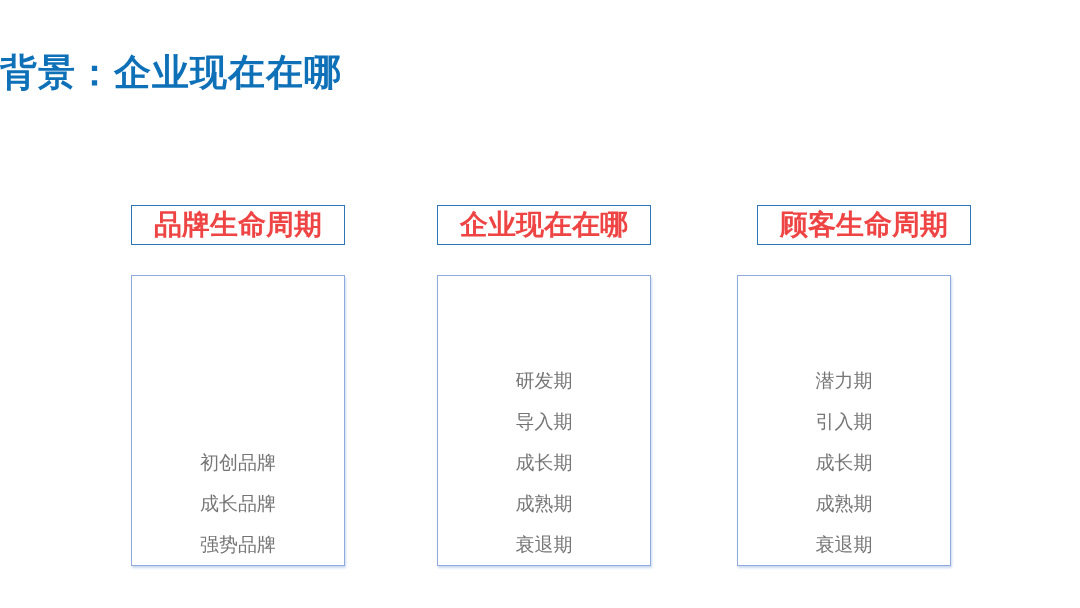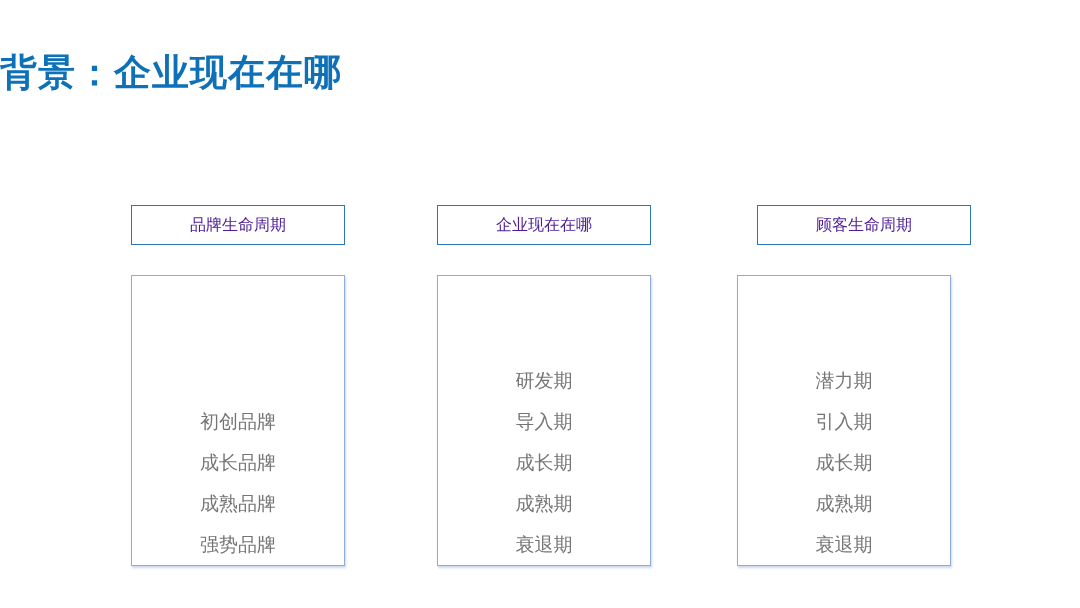--- a/index.html
+++ b/index.html
@@ -38,23 +38,23 @@
     box-sizing: border-box;
     width: 214px;
     height: 40px;
     border: 1.5px solid #2e75b6;
     background: #ffffff;
     display: flex;
     align-items: center;
     justify-content: center;
   }
   .header-box span {
-    font-size: 16px;
-    font-weight: normal;
-    color: #4c1d95;
+    font-size: 28px;
+    font-weight: bold;
+    color: #ef4444;
     white-space: nowrap;
   }
   .list-box {
     box-sizing: border-box;
     position: absolute;
     top: 70px; 
     left: 0;
     width: 214px;
     height: 291px;
     border: 1.5px solid #8faadc;
@@ -79,21 +79,20 @@
 
   <h1 class="title">背景：企业现在在哪</h1>
 
   <section class="column col1">
     <div class="header-box">
       <span>品牌生命周期</span>
     </div>
     <div class="list-box">
       <div class="list-item">初创品牌</div>
       <div class="list-item">成长品牌</div>
-      <div class="list-item">成熟品牌</div>
       <div class="list-item">强势品牌</div>
     </div>
   </section>
 
   <section class="column col2">
     <div class="header-box">
       <span>企业现在在哪</span>
     </div>
     <div class="list-box">
       <div class="list-item">研发期</div>

